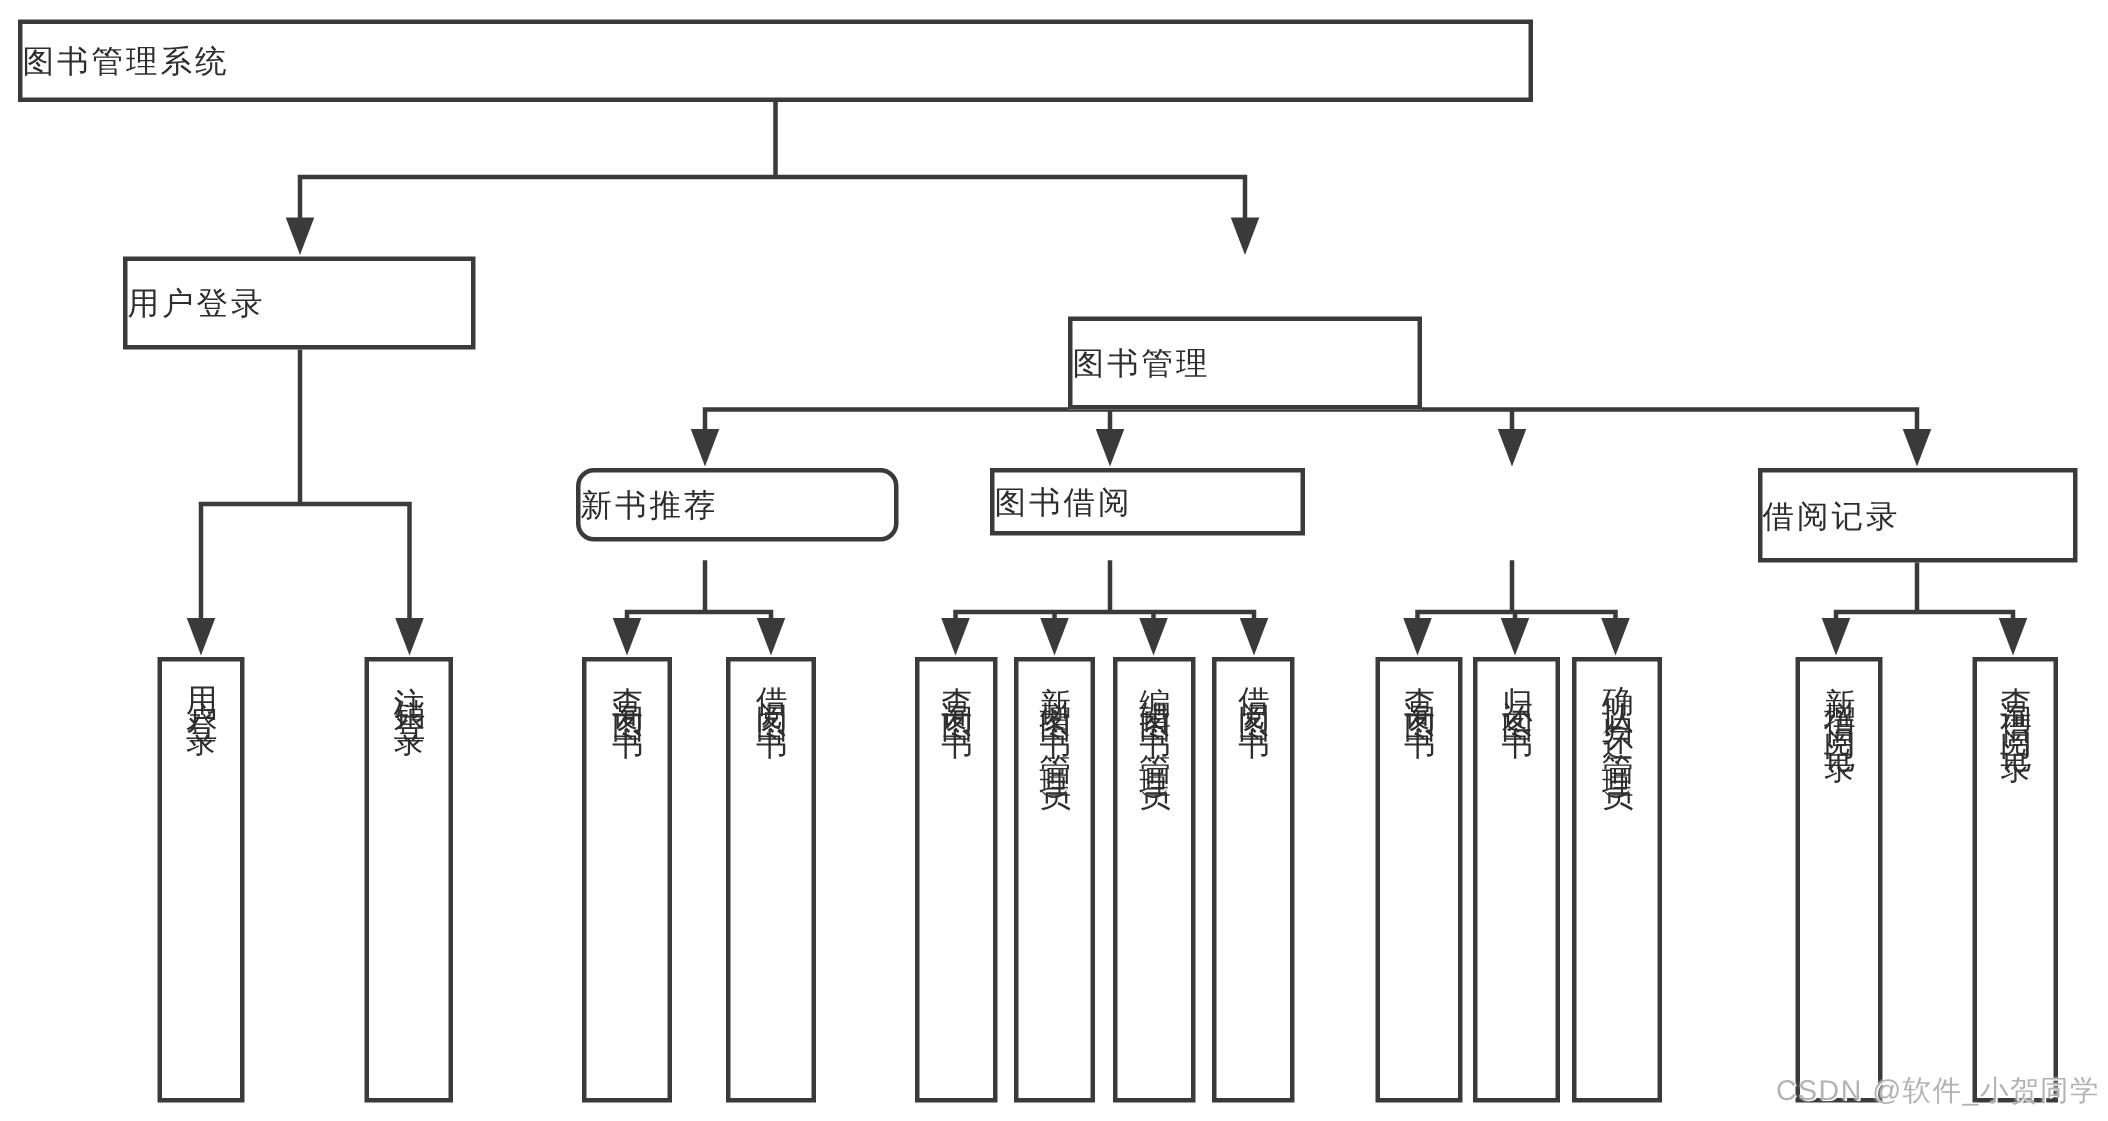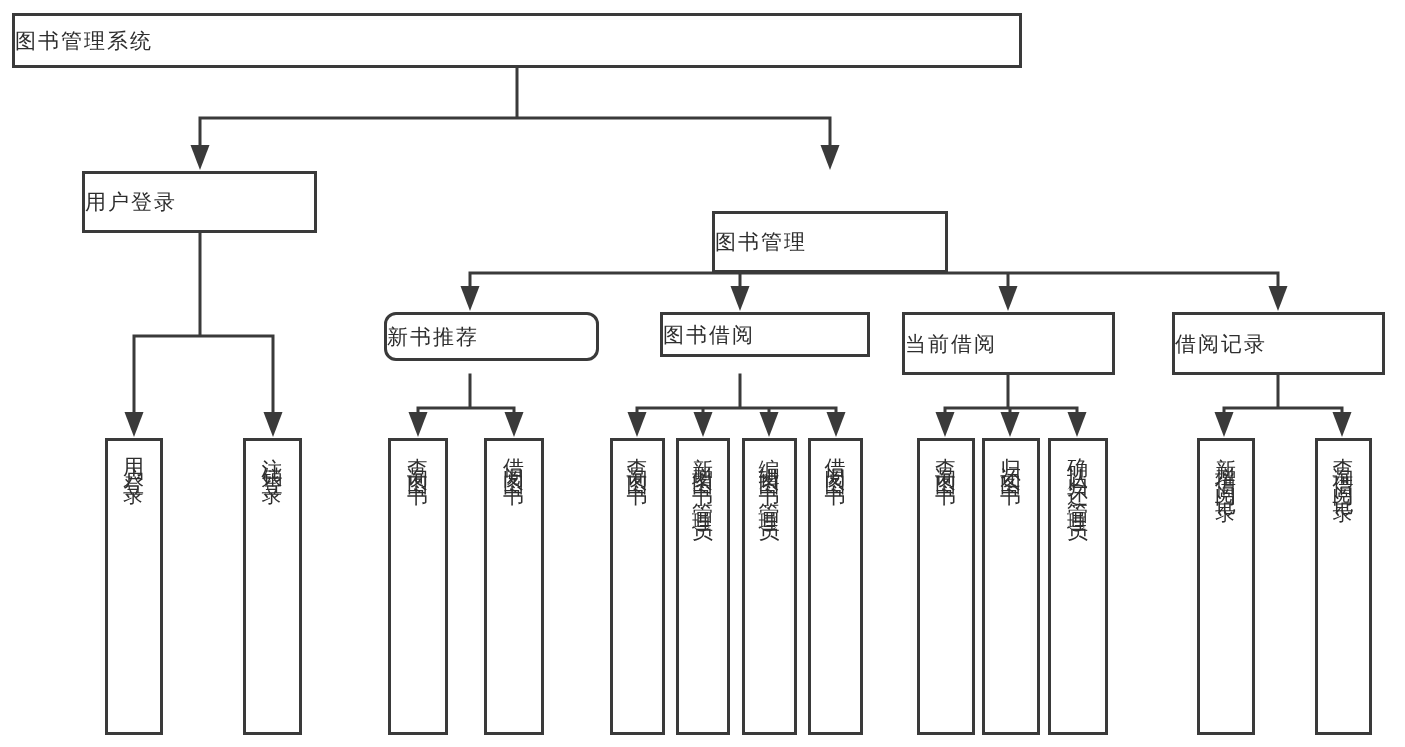--- a/index.html
+++ b/index.html
@@ -96,23 +96,20 @@
   <div class="box" style="left:712px;top:171px;width:236px;height:62px;margin-top:40px;">
     <span>图书管理</span>
   </div>
 
   <div class="box" style="left:384px;top:312px;width:215px;height:49px;border-radius:12px;">
     <span>新书推荐</span>
   </div>
   <div class="box" style="left:635px;top:312px;width:210px;height:45px;margin-left:25px;">
     <span>图书借阅</span>
   </div>
-  <div class="box" style="left:902px;top:312px;width:213px;height:63px;">
-    <span>当前借阅</span>
-  </div>
   <div class="box" style="left:1172px;top:312px;width:213px;height:63px;">
     <span>借阅记录</span>
   </div>
 
   <div class="box leaf" style="left:105px;top:438px;width:58px;height:297px;">
     <span>用户登录</span>
   </div>
   <div class="box leaf" style="left:243px;top:438px;width:59px;height:297px;">
     <span>注销登录</span>
   </div>
@@ -147,14 +144,15 @@
     <span>确认归还（管理员）</span>
   </div>
 
   <div class="box leaf" style="left:1197px;top:438px;width:58px;height:297px;">
     <span>新增借阅记录</span>
   </div>
   <div class="box leaf" style="left:1315px;top:438px;width:57px;height:297px;">
     <span>查询借阅记录</span>
   </div>
 
+  <div id="watermark">CSDN @软件_小贺同学</div>
 
 </div>
 
 </body></html>

